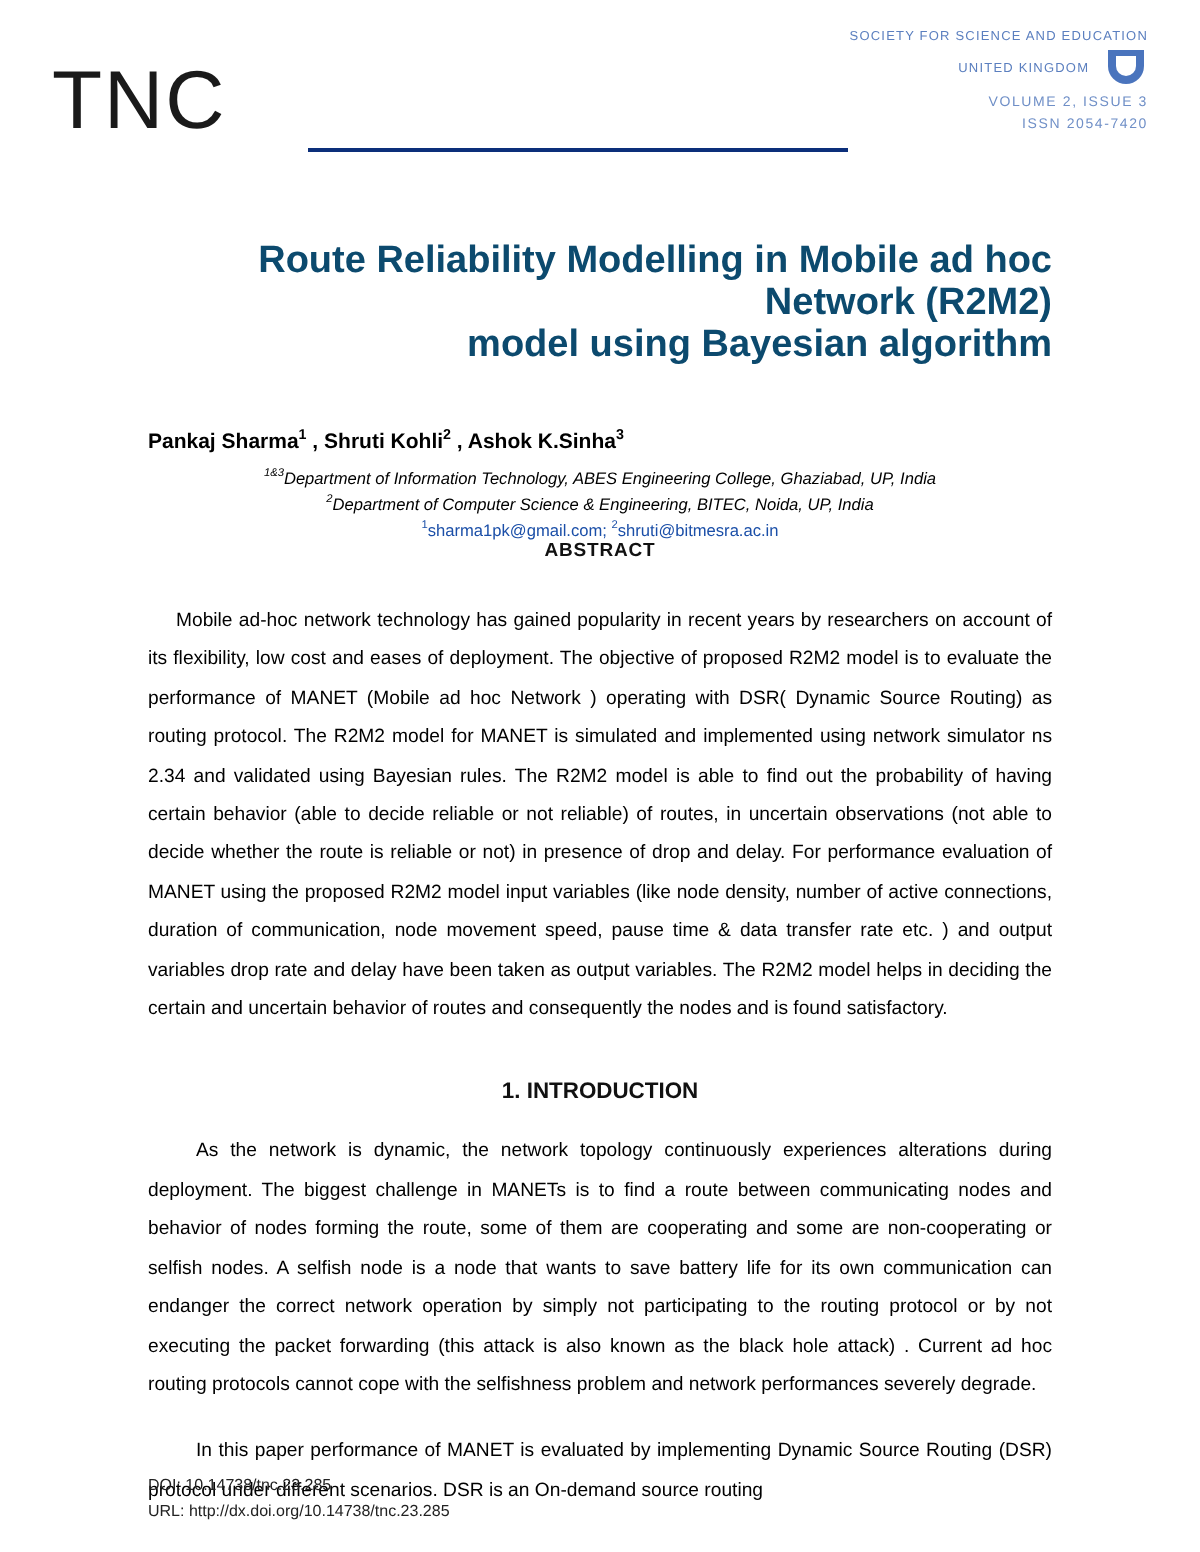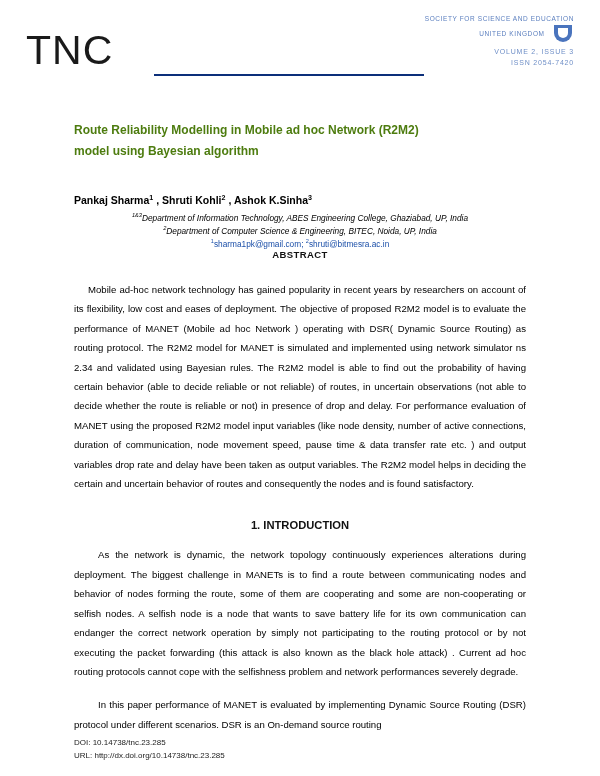--- a/index.html
+++ b/index.html
@@ -79,26 +79,26 @@
     letter-spacing: 0.8px;
     line-height: 11px;
   }
 
   
   .page {
     margin: 0 74px;
   }
   h1.title {
     font-family: "Liberation Sans", sans-serif;
-    font-size: 12px;
-    font-weight: bold;
-    text-align: left;
+    font-size: 19px;
+    font-weight: bold;
+    text-align: right;
     line-height: 21px;
     margin: 38px 0 0 0;
-    color: #4d7c0f;
+    color: #0c4a6e;
   }
   .authors {
     font-family: "Liberation Sans", sans-serif;
     text-align: left;
     font-size: 10.5px;
     font-weight: bold;
     margin-top: 32px;
     color: #000;
   }
   .affil {

